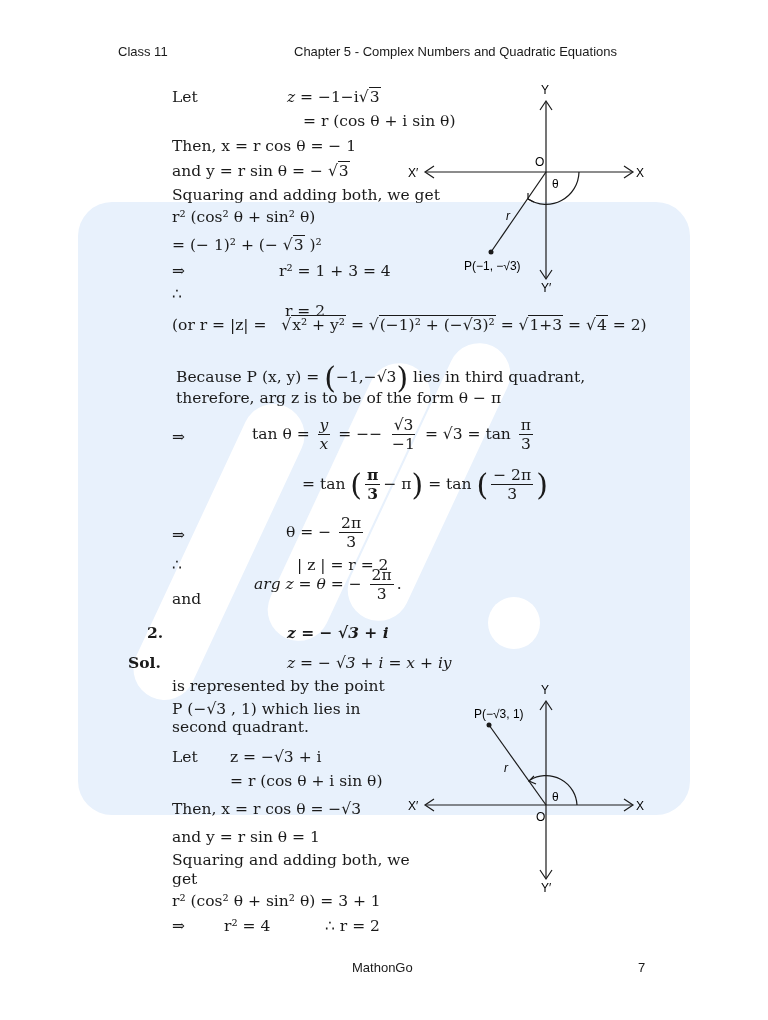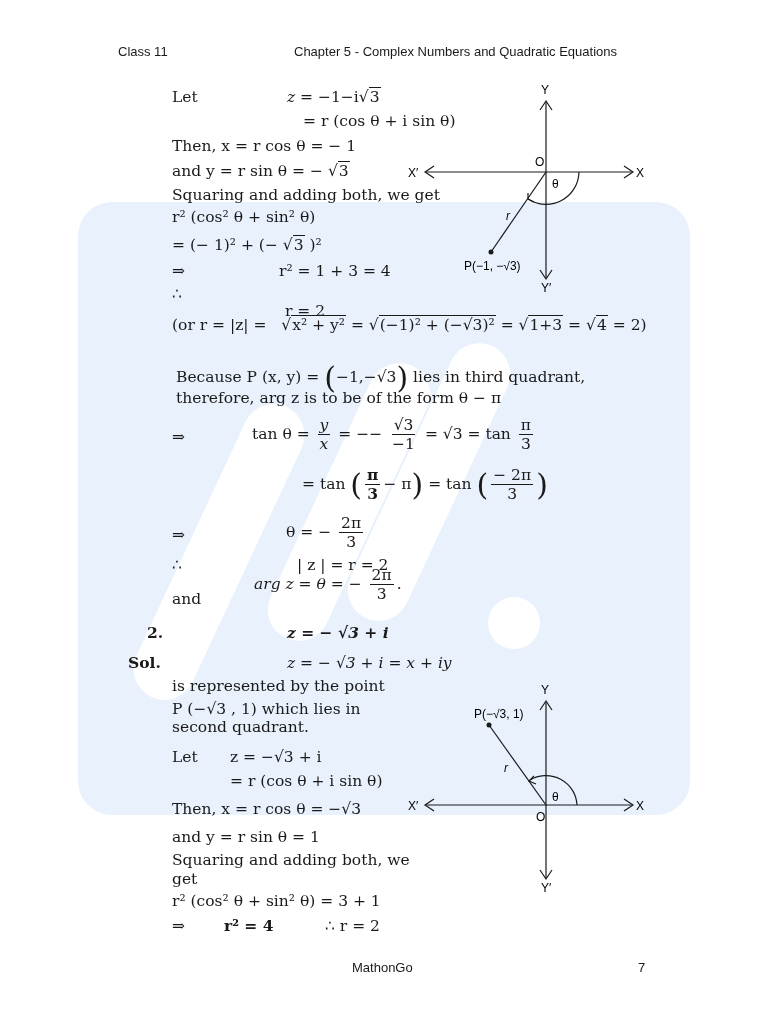--- a/index.html
+++ b/index.html
@@ -157,21 +157,21 @@
 <div class="abs txt" style="left:172px; top:718px;">second quadrant.</div>
 <div class="abs txt" style="left:172px; top:748px;">Let</div>
 <div class="abs txt" style="left:230px; top:748px;">z = −√3  + i</div>
 <div class="abs txt" style="left:230px; top:772px;">= r (cos θ + i sin θ)</div>
 <div class="abs txt" style="left:172px; top:800px;">Then, x = r cos θ = −√3</div>
 <div class="abs txt" style="left:172px; top:828px;">and y = r sin θ = 1</div>
 <div class="abs txt" style="left:172px; top:851px;">Squaring and adding both, we</div>
 <div class="abs txt" style="left:172px; top:870px;">get</div>
 <div class="abs txt" style="left:172px; top:892px;">r² (cos² θ + sin² θ) = 3 + 1</div>
 <div class="abs txt" style="left:172px; top:917px;">⇒</div>
-<div class="abs txt" style="left:224px; top:917px;font-weight:bold;">r² = 4</div>
+<div class="abs txt" style="left:224px; top:917px;">r² = 4</div>
 <div class="abs txt" style="left:325px; top:917px;">∴   r = 2</div>
 
 <svg class="abs" style="left:400px; top:680px;" width="260" height="220">
   <g stroke="#1a1a1a" stroke-width="1.2" fill="none">
     <line x1="146" y1="22" x2="146" y2="198"></line>
     <polyline points="140,30 146,21 152,30"></polyline>
     <polyline points="140,190 146,199 152,190"></polyline>
     <line x1="26" y1="125" x2="232" y2="125"></line>
     <polyline points="34,119 25,125 34,131"></polyline>
     <polyline points="224,119 233,125 224,131"></polyline>

